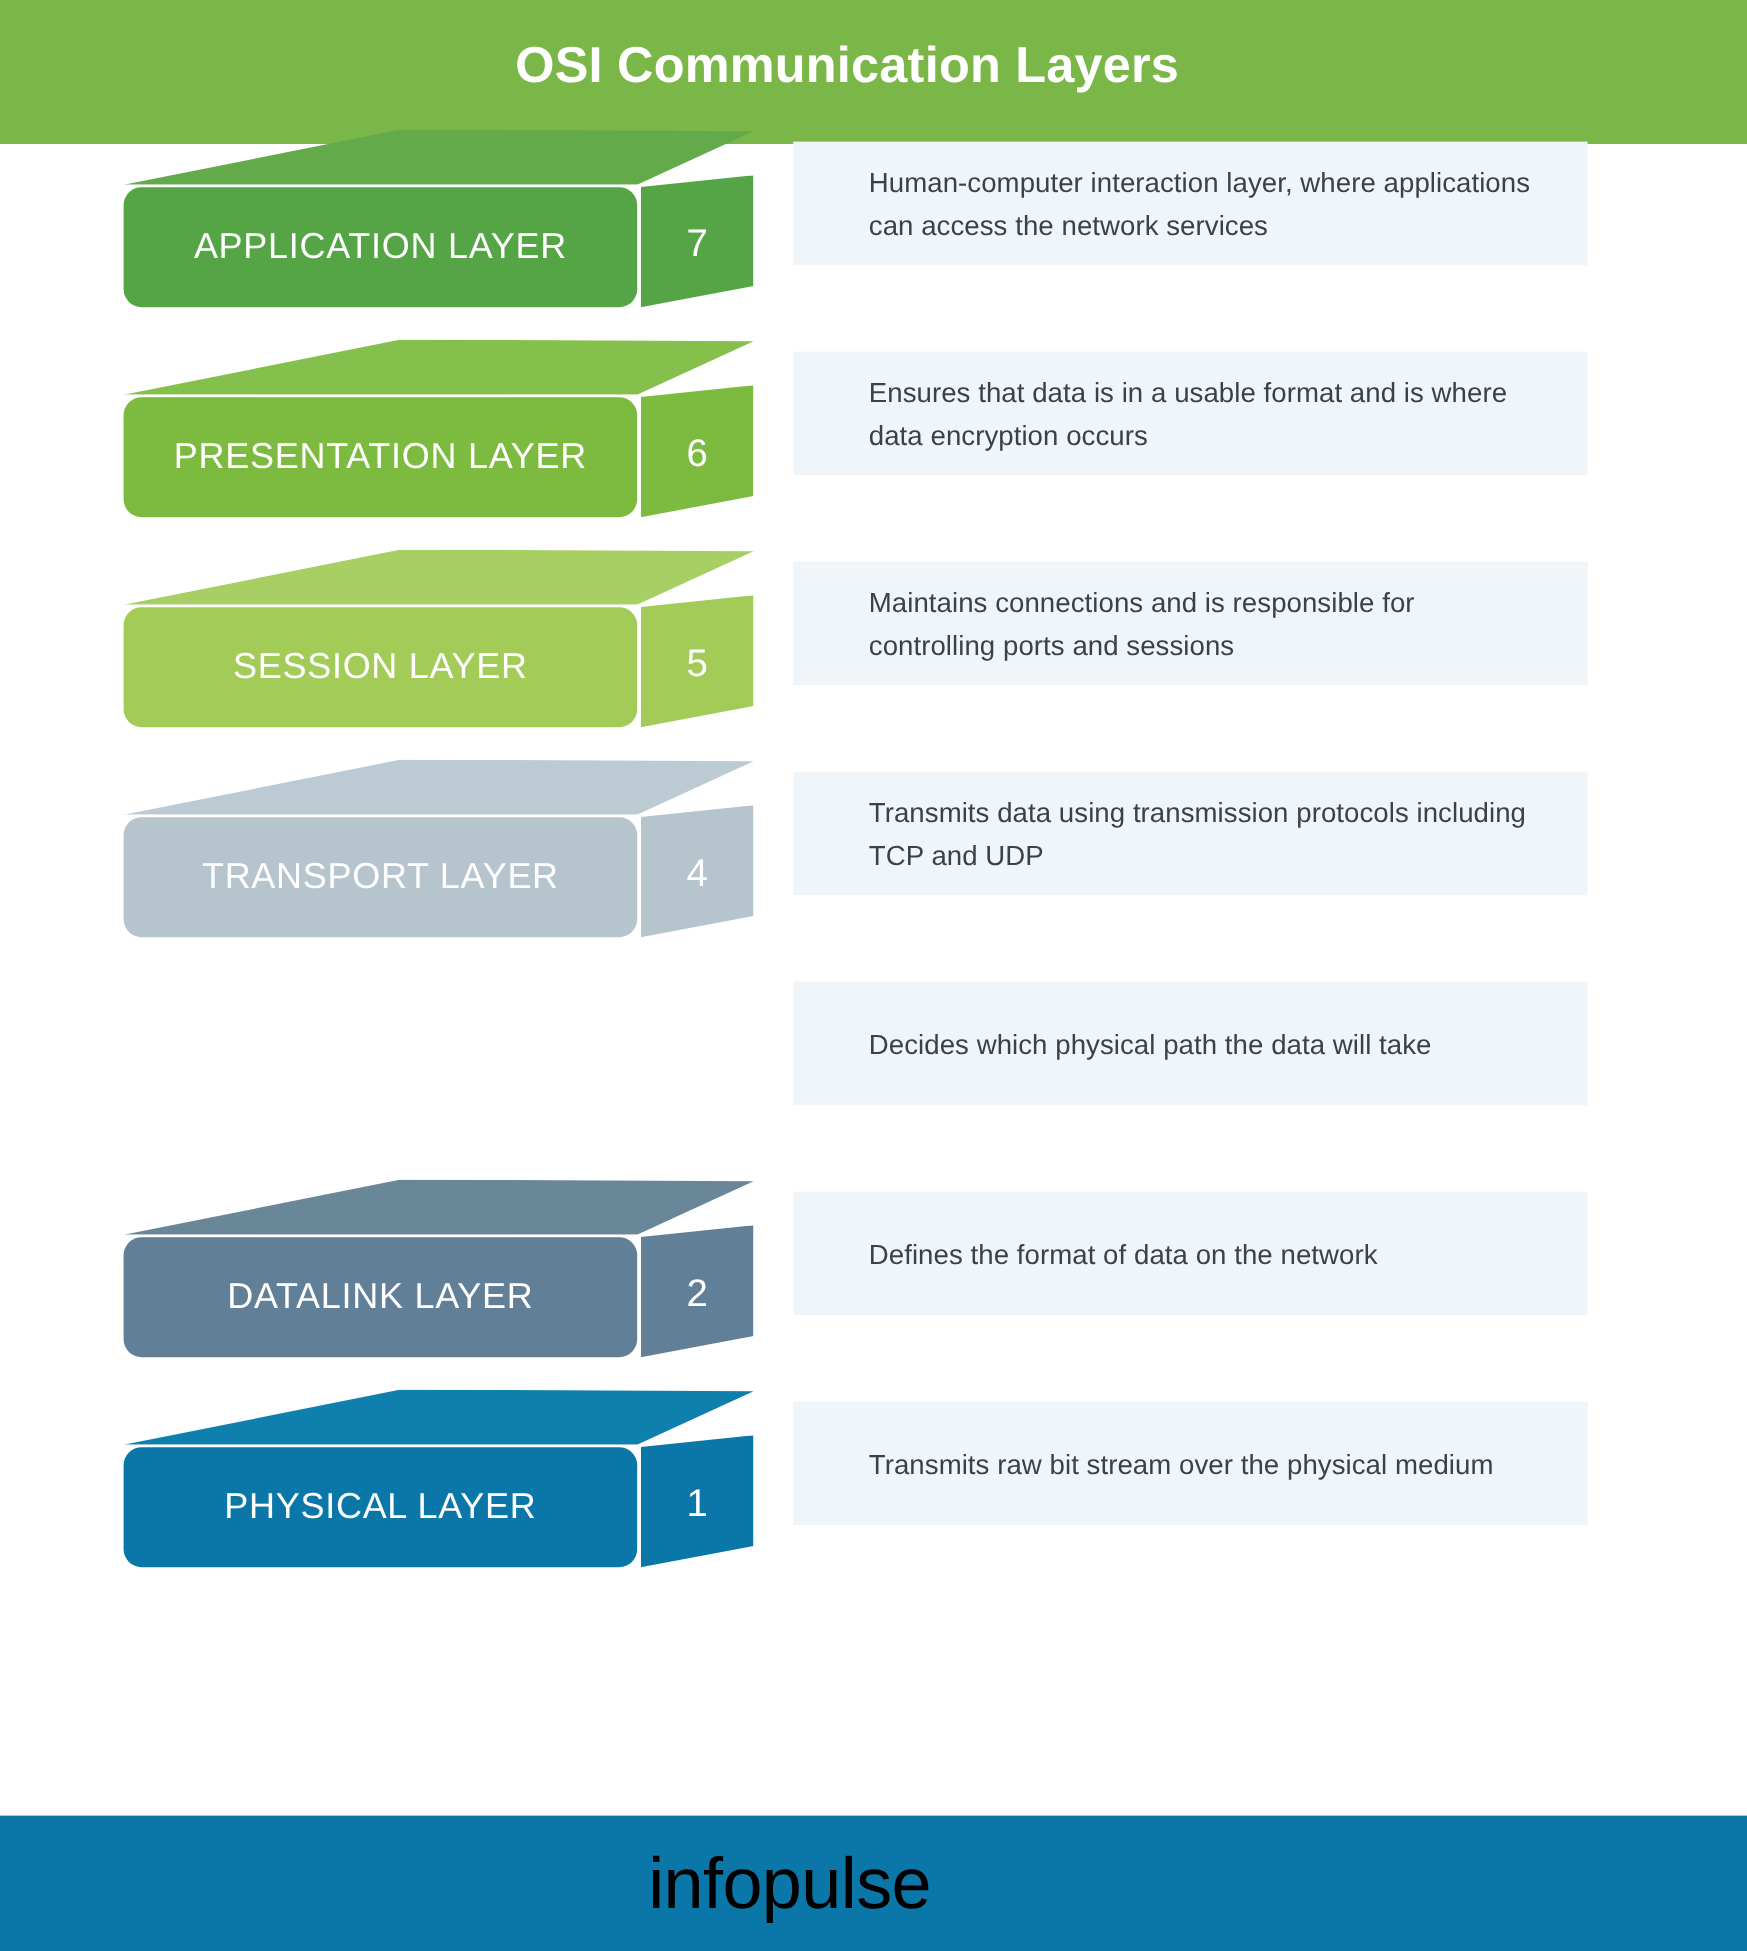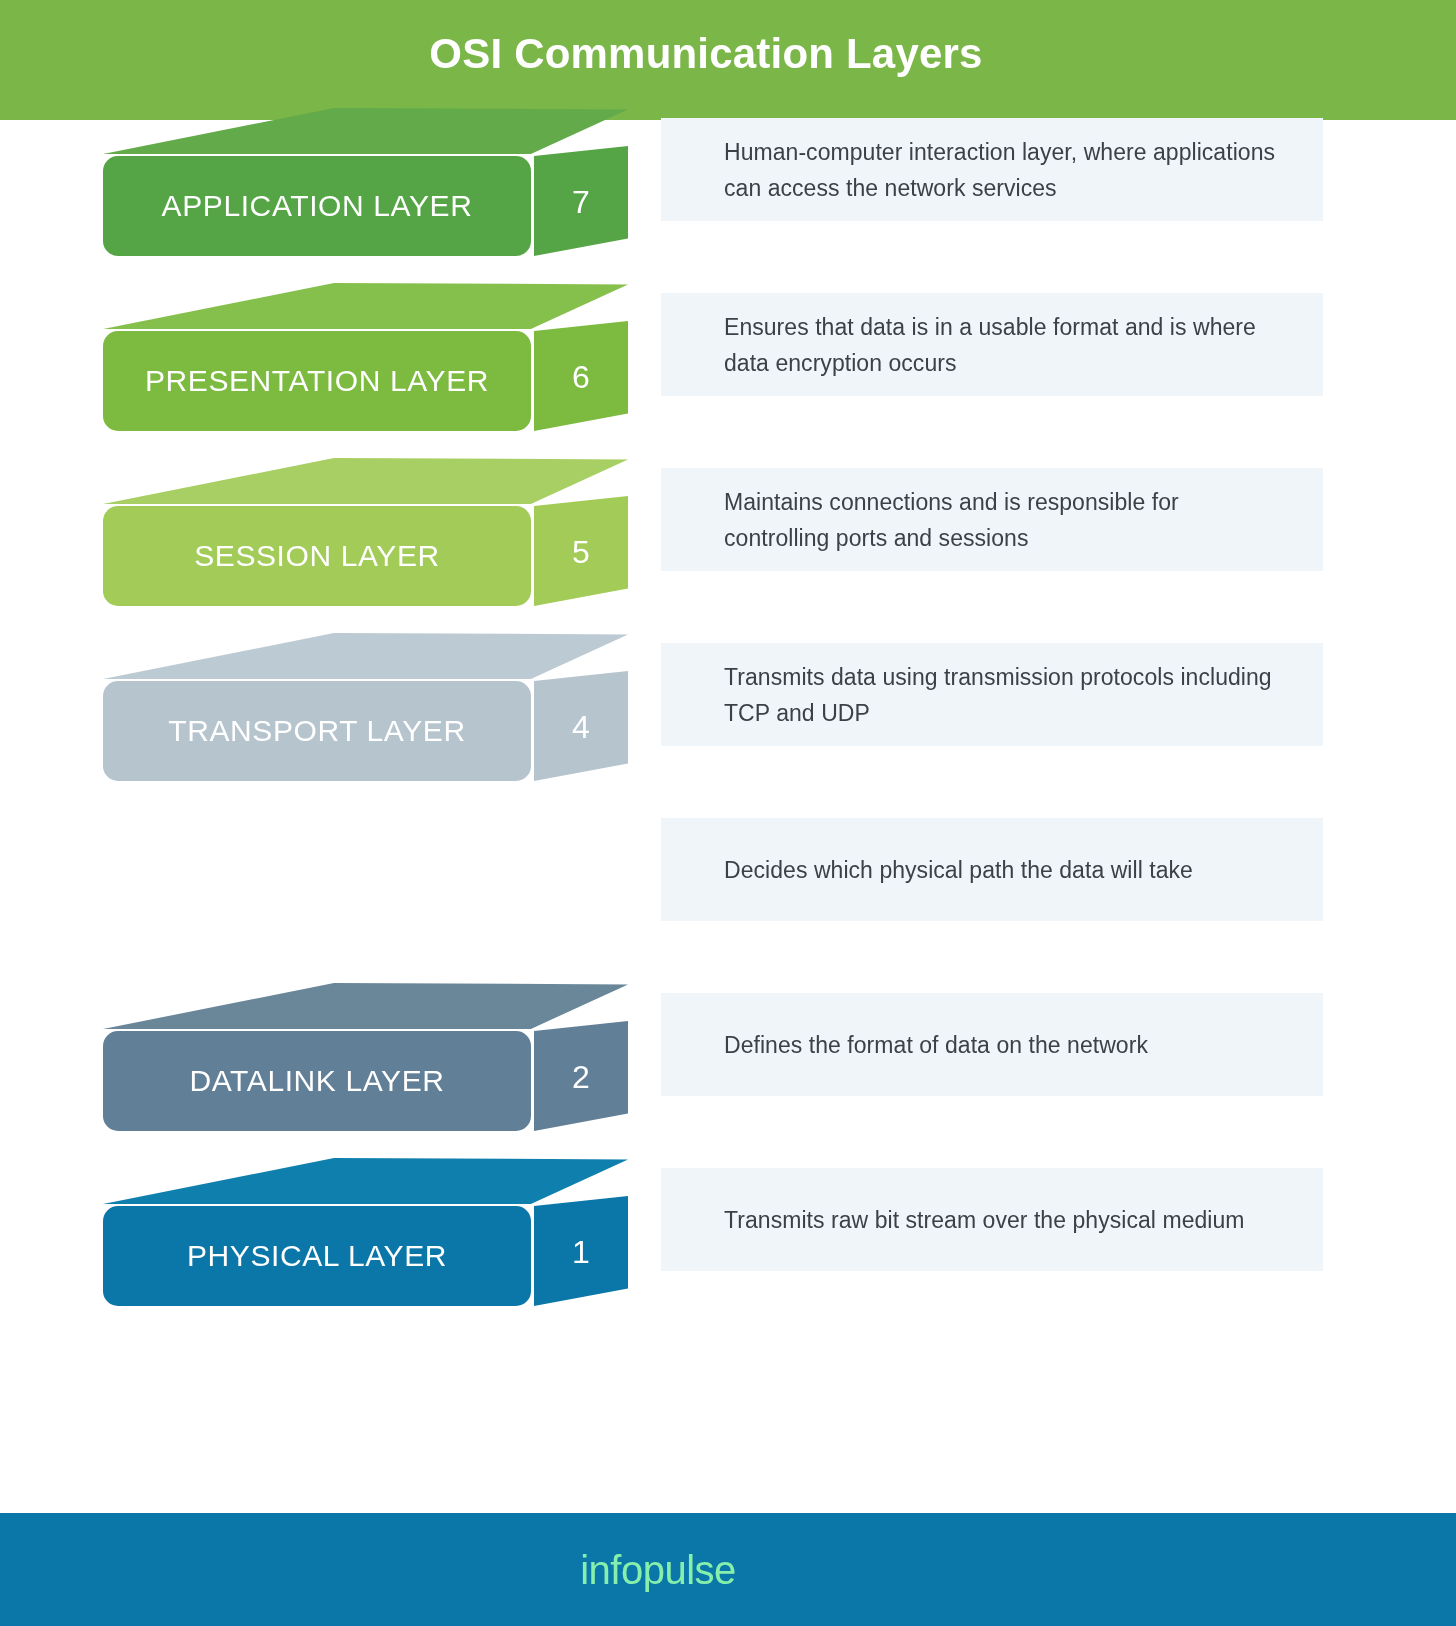--- a/index.html
+++ b/index.html
@@ -153,22 +153,22 @@
     width: 1456px;
     height: 113px;
     background: #0a77a8;
   }
   #footer-logo {
     position: absolute;
     left: 0;
     top: 22px;
     width: 1316px;
     text-align: center;
-    color: #86efac;
-    font-size: 40px;
+    color: #000000;
+    font-size: 60px;
     font-weight: normal;
     letter-spacing: -0.5px;
     line-height: 70px;
   }
 </style>
 </head>
 <body>
 
 <div id="page">
 

